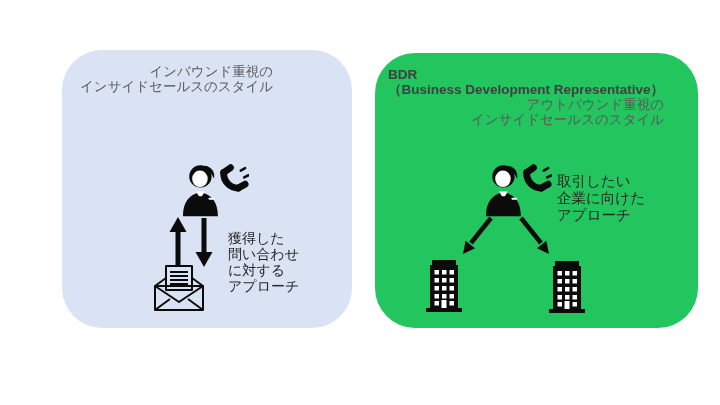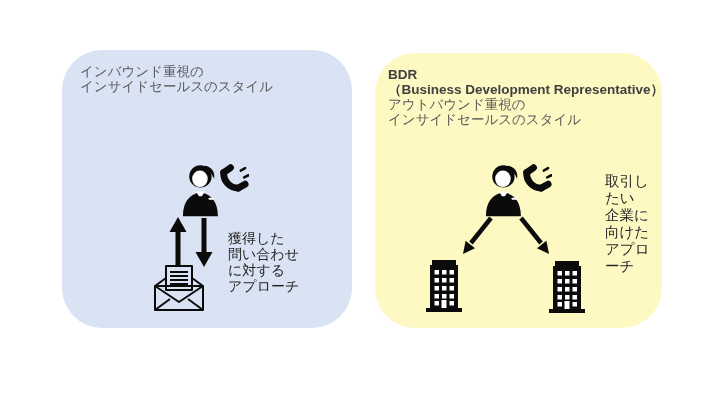--- a/index.html
+++ b/index.html
@@ -20,21 +20,21 @@
   .card-sdr{left:62px;top:50px;width:290px;height:278px;}
   .card-bdr{left:375px;top:53px;width:287px;height:275px;}
   .title-block{
     position:absolute;
     font-size:13.5px;
     line-height:15px;
   }
   .card-sdr .title-block{left:18px;top:14px;}
   .card-bdr .title-block{left:13px;top:14px;}
   .acronym,.full-name{font-weight:bold;white-space:nowrap;}
-  .style-desc{white-space:pre-line;}
+  .style-desc{white-space:pre-line;text-align:right;}
   .icon{position:absolute;display:block;}
   .annotation{
     position:absolute;
     white-space:pre-line;
   }
   .card-sdr .annotation{left:166px;top:180px;font-size:14px;line-height:16px;}
   .card-bdr .annotation{left:182px;top:120px;font-size:14.5px;line-height:17px;}
   
   .card-sdr .person-icon{left:119px;top:114px;width:68px;height:53px;}
   .card-bdr .person-icon{left:109px;top:111px;width:68px;height:53px;}
@@ -100,21 +100,21 @@
         <line x1="17" y1="16" x2="35" y2="16"></line>
         <line x1="17" y1="20" x2="35" y2="20"></line>
         <rect x="2" y="22" width="48" height="24"></rect>
         <path d="M2,22 L26,38 L50,22"></path>
         <line x1="2" y1="46" x2="17" y2="35"></line>
         <line x1="50" y1="46" x2="35" y2="35"></line>
       </g>
     </svg>
   </div>
 
-  <div class="card card-bdr" style="background-color: #fef9c3;">
+  <div class="card card-bdr" style="background-color: #22c55e; padding-left: 36px;">
 
     <div class="title-block">
       <div class="acronym" style="color: rgb(64, 64, 64);">BDR</div>
       <div class="full-name" style="color: rgb(64, 64, 64);">（Business Development Representative）</div>
       <div class="style-desc" style="color: rgb(89, 89, 89);">アウトバウンド重視の
 インサイドセールスのスタイル</div>
     </div>
 
     <svg class="icon person-icon" viewBox="0 0 70 53" style="color: rgb(11, 11, 11);">
       <circle cx="20" cy="12" r="11.5" fill="currentColor"></circle>
@@ -126,21 +126,21 @@
       <rect x="28.5" y="34" width="5.5" height="2" rx="0.5" fill="#ffffff"></rect>
       <g transform="translate(40,1)">
         <path d="M4,7 A 15 15 0 0 0 19,23" fill="none" stroke="currentColor" stroke-width="7" stroke-linecap="round"></path>
         <line x1="4" y1="7" x2="11" y2="2" stroke="currentColor" stroke-width="7" stroke-linecap="round"></line>
         <line x1="19" y1="23" x2="26" y2="19" stroke="currentColor" stroke-width="7" stroke-linecap="round"></line>
         <line x1="21.5" y1="5" x2="26" y2="2.5" stroke="currentColor" stroke-width="2.6" stroke-linecap="round"></line>
         <line x1="25" y1="12" x2="29.5" y2="9.8" stroke="currentColor" stroke-width="2.6" stroke-linecap="round"></line>
       </g>
     </svg>
 
-    <div class="annotation" style="color: rgb(38, 38, 38); margin-left: 48px;">取引したい
+    <div class="annotation" style="color: rgb(38, 38, 38);">取引したい
 企業に向けた
 アプローチ</div>
 
     <svg class="icon arrow-dl-icon" viewBox="0 0 36 44" style="color: rgb(11, 11, 11);">
       <line x1="33" y1="2" x2="13" y2="27" stroke="currentColor" stroke-width="4.5"></line>
       <polygon points="5,38 7.6,24.8 17,32.2" fill="currentColor"></polygon>
     </svg>
 
     <svg class="icon arrow-dr-icon" viewBox="0 0 36 44" style="color: rgb(11, 11, 11);">
       <line x1="3" y1="2" x2="23" y2="27" stroke="currentColor" stroke-width="4.5"></line>

